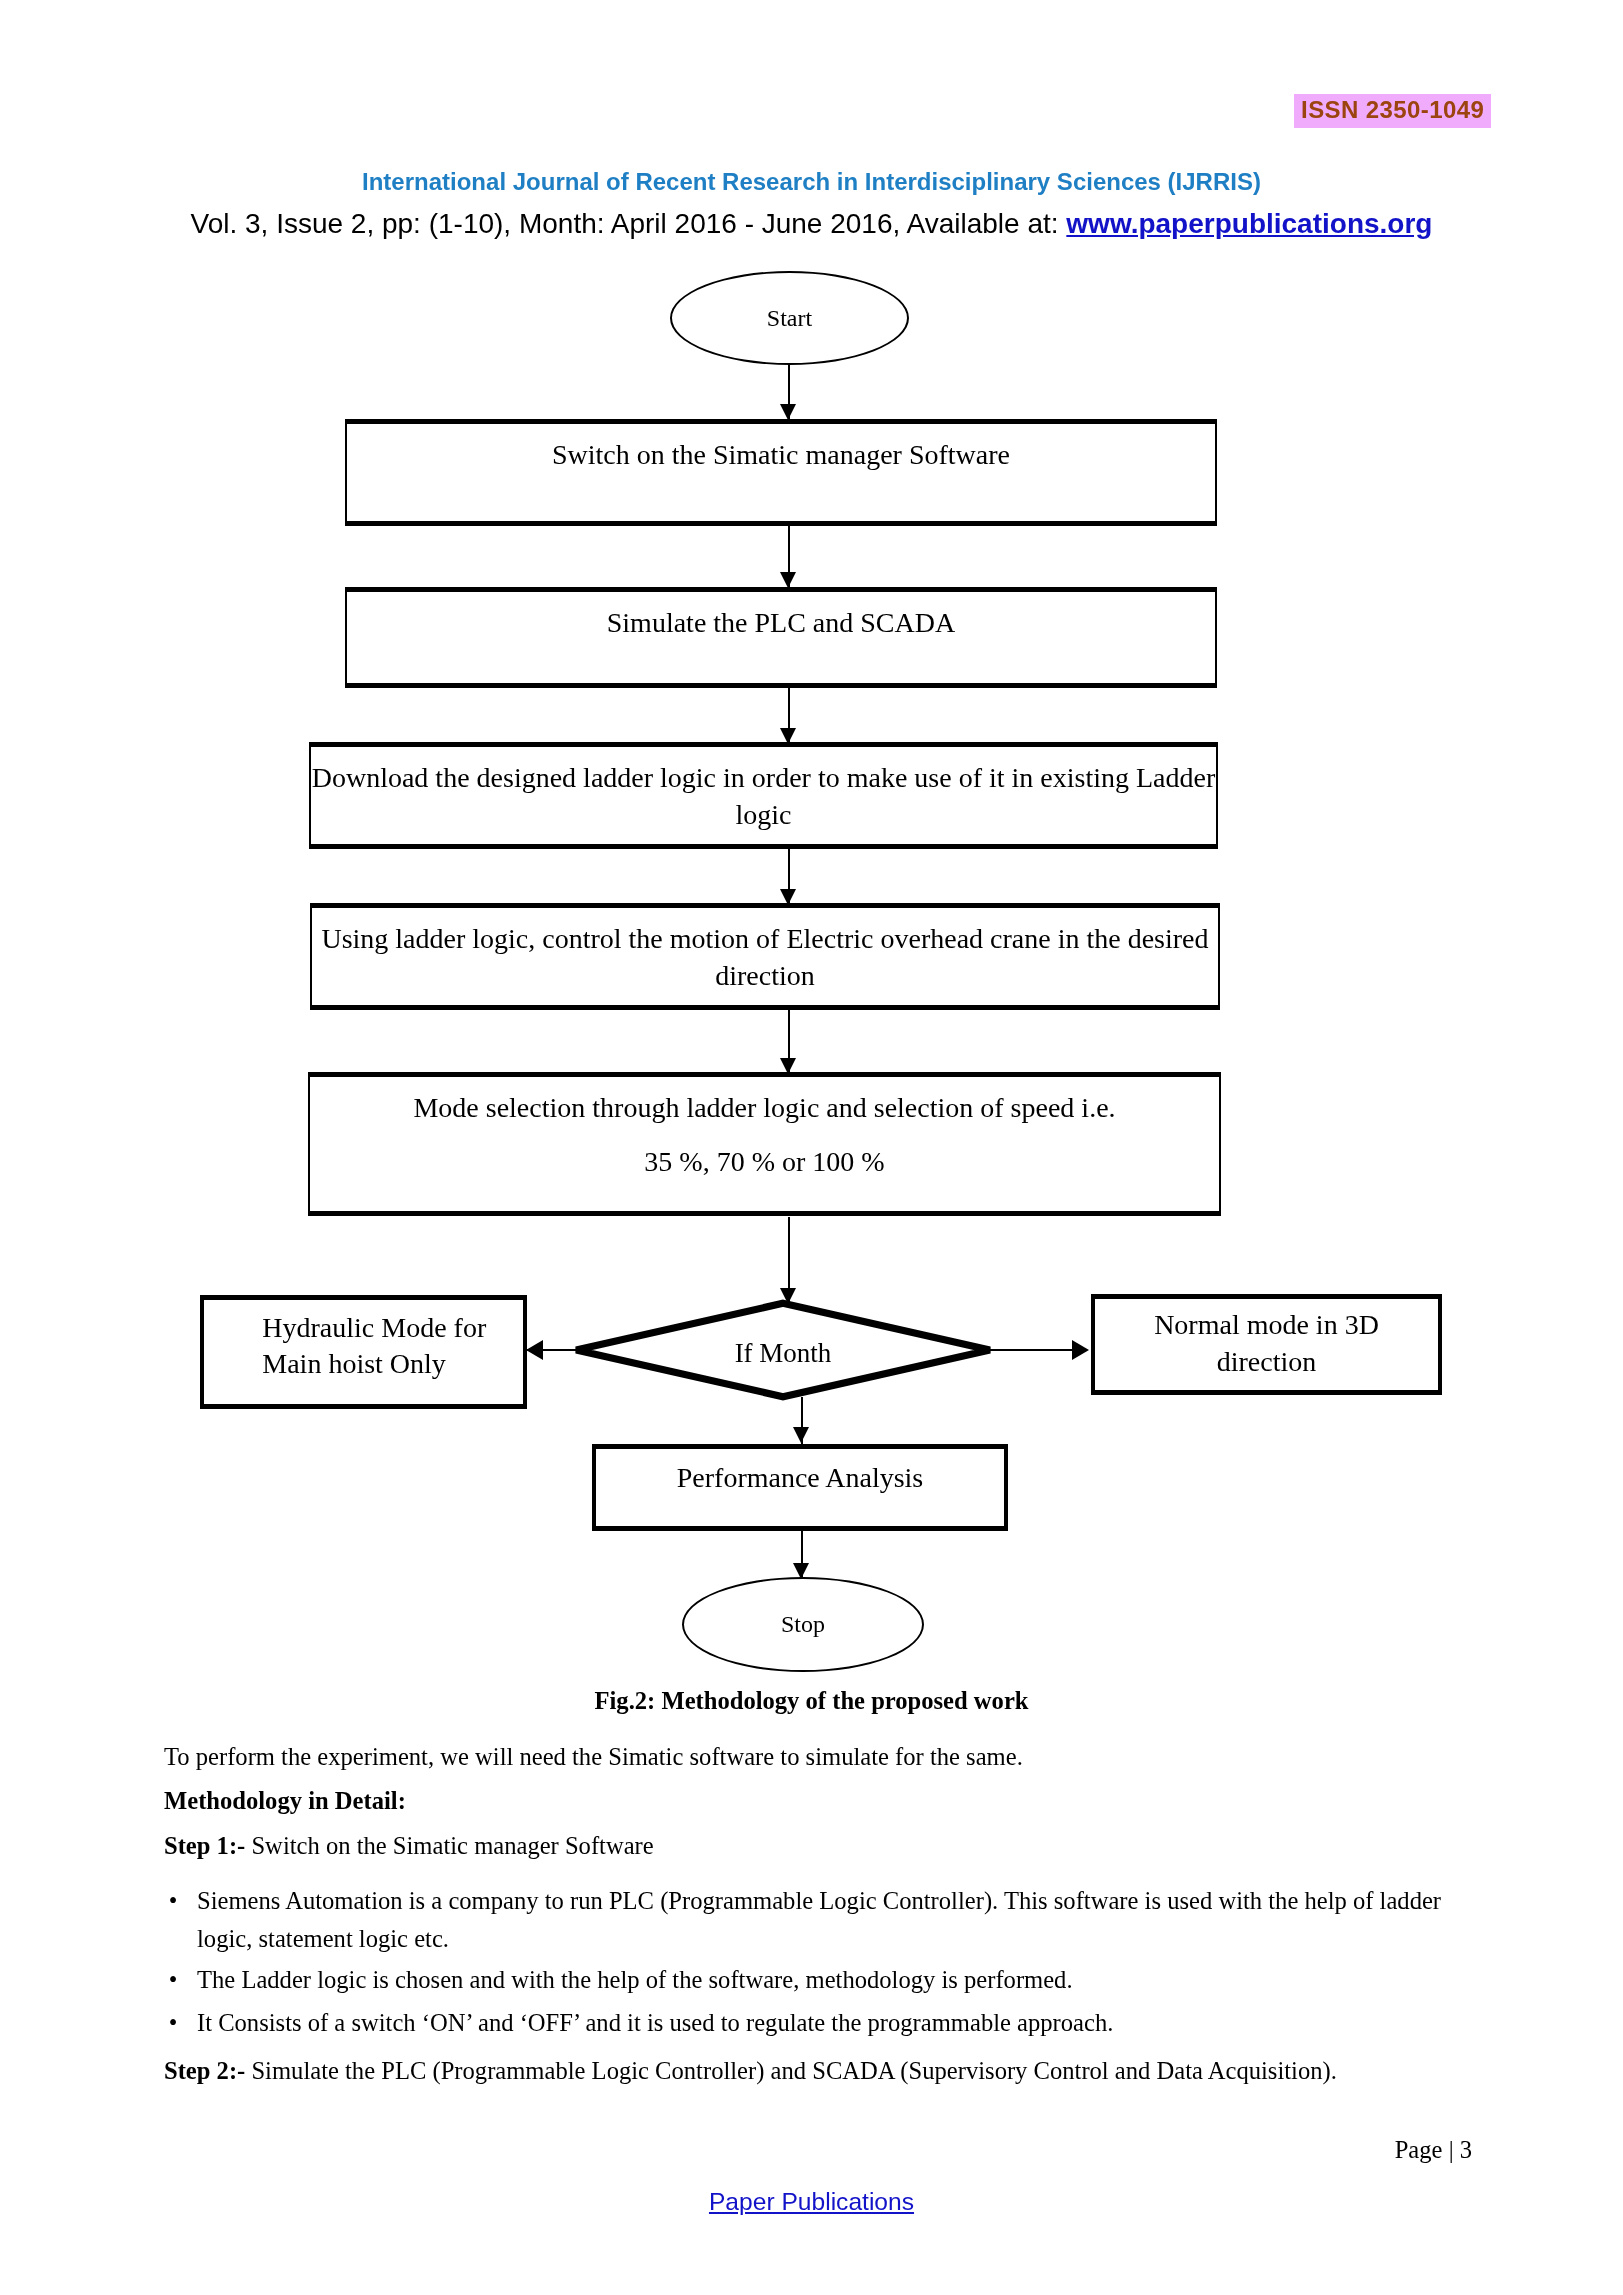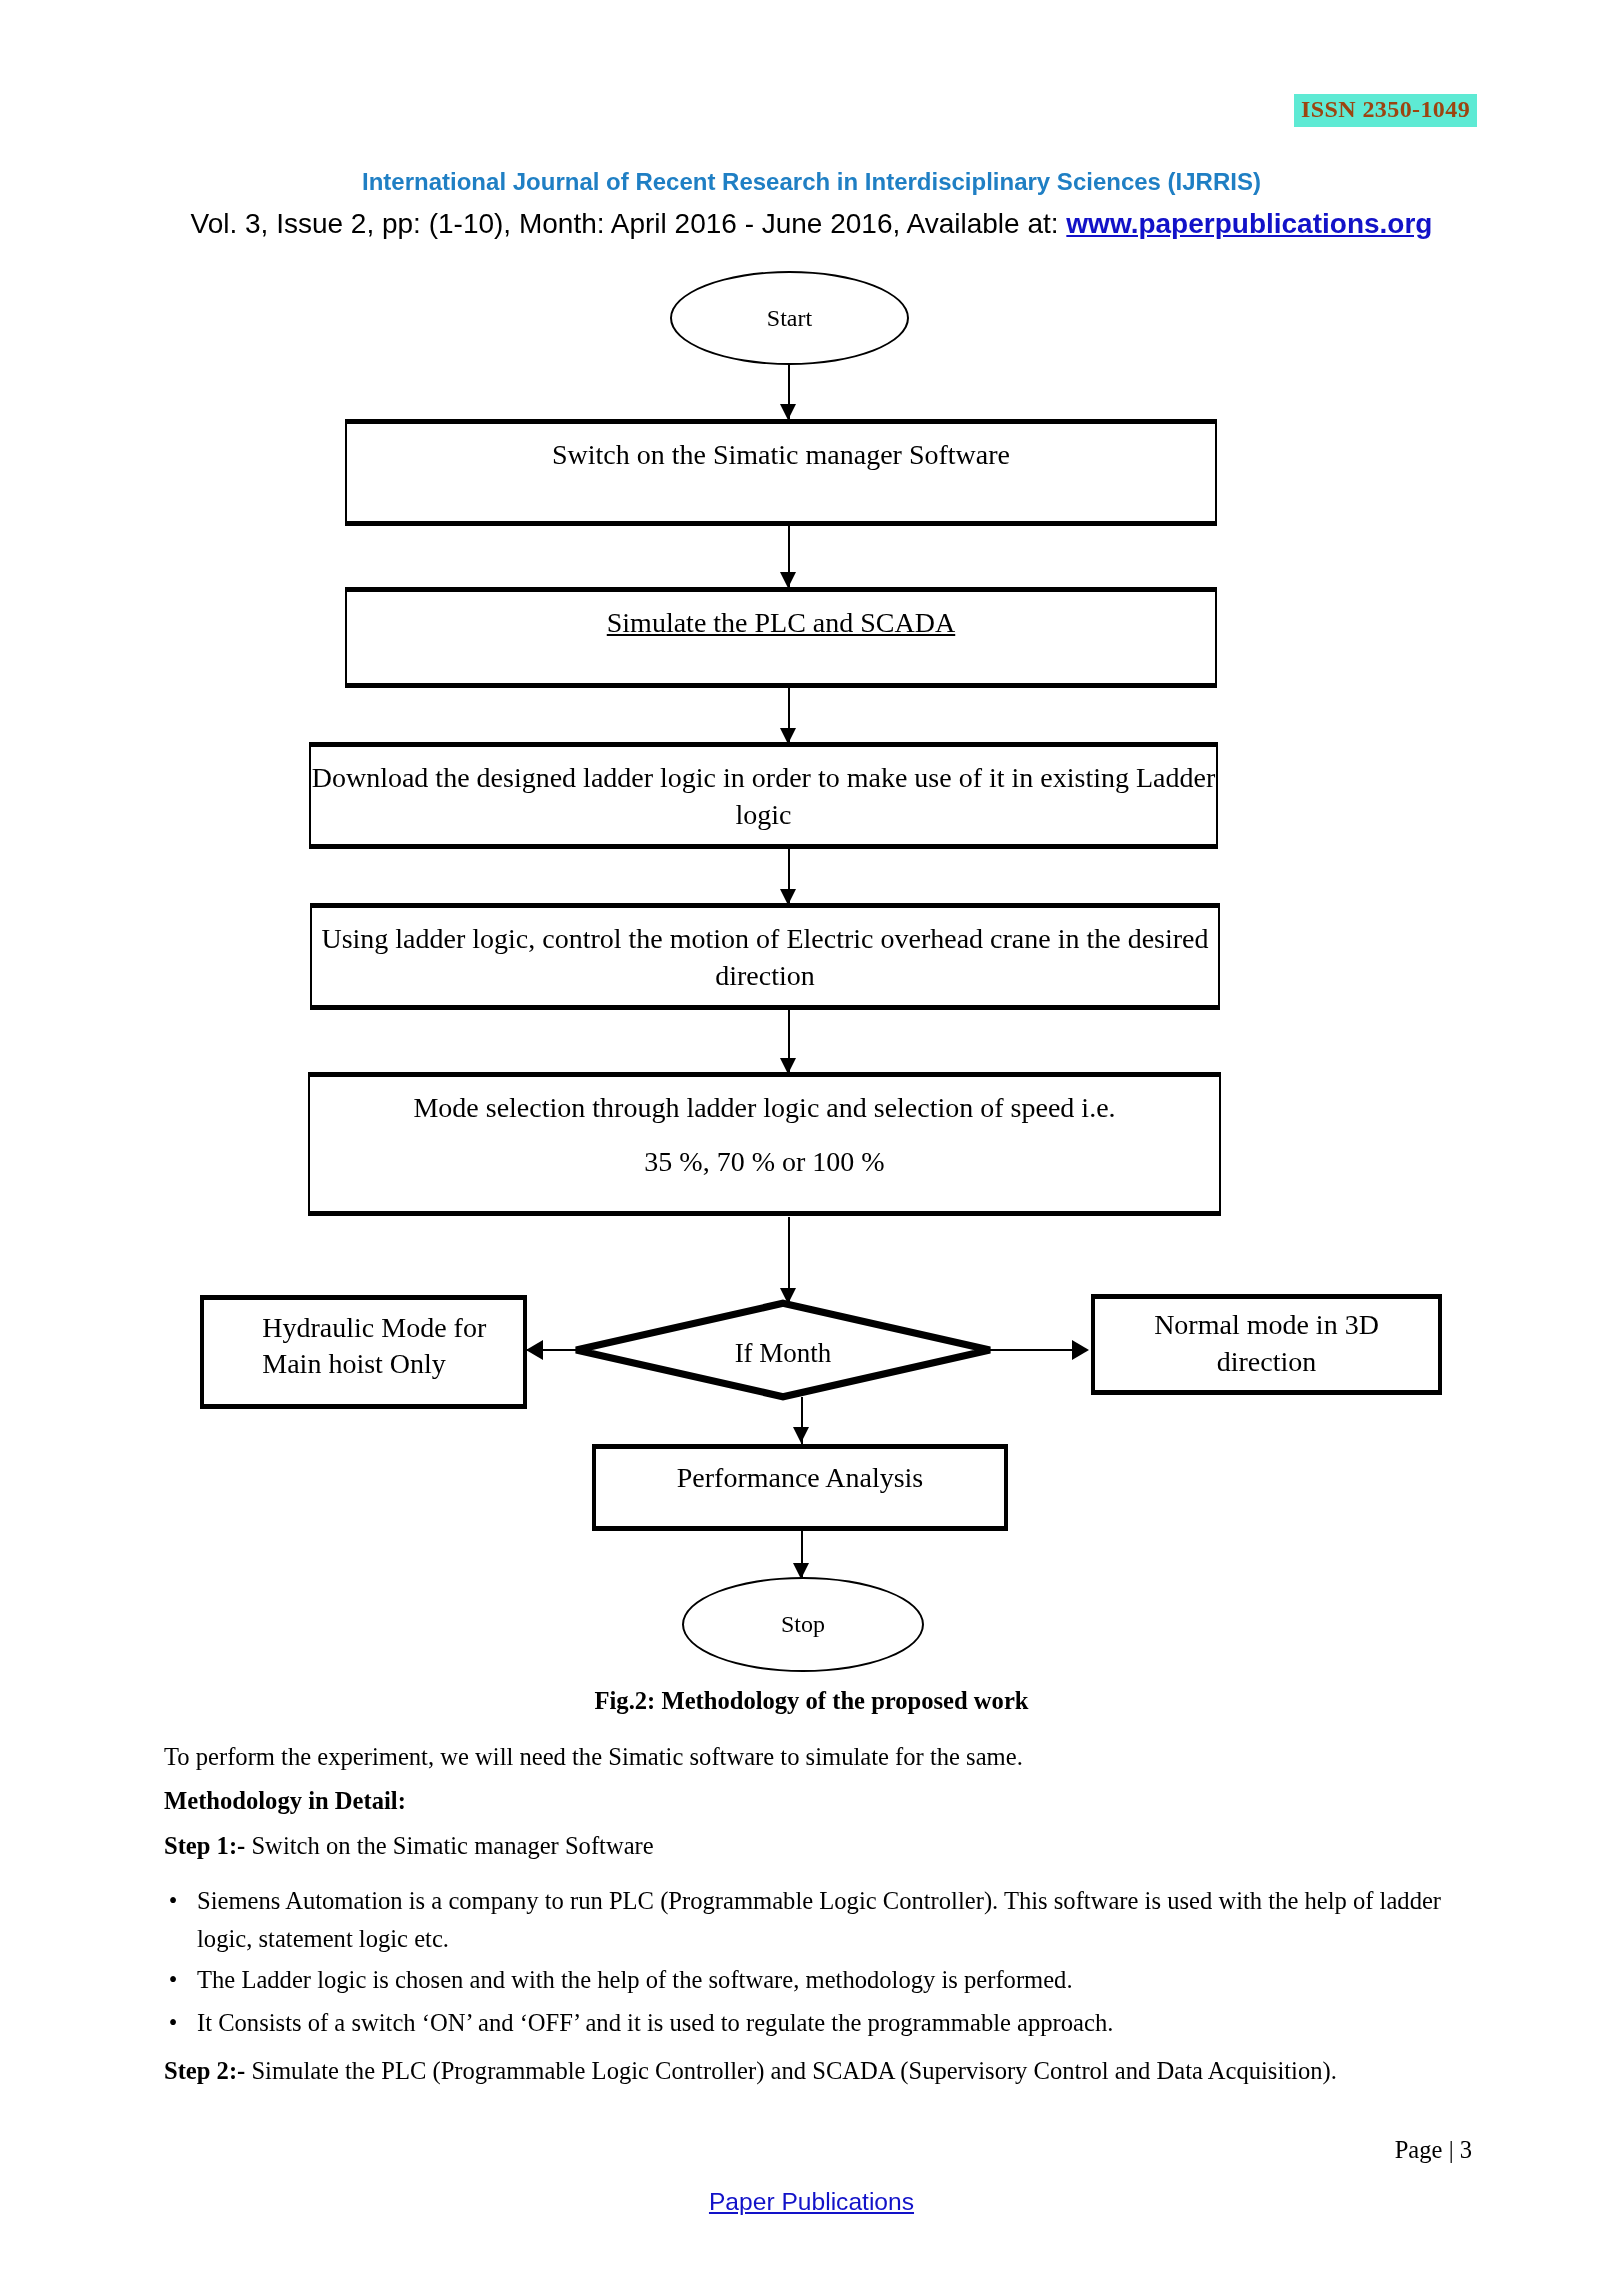--- a/index.html
+++ b/index.html
@@ -14,23 +14,23 @@
     font-family: "Liberation Serif", "DejaVu Serif", serif;
     color: #000000;
     overflow: hidden;
   }
 
   
   #issn-badge {
     position: absolute;
     left: 1294px;
     top: 94px;
-    background: #5eead4;
+    background: #f0abfc;
     color: #9c4410;
-    font-family: Liberation Serif, serif;
+    font-family: Liberation Sans, sans-serif;
     font-weight: bold;
     font-size: 24px;
     letter-spacing: 0.4px;
     padding: 2.4px 7.1px 4px 7.1px;
     white-space: nowrap;
     text-align: center;
   }
 
   #journal-title {
     position: absolute;
@@ -243,21 +243,21 @@
   <div class="vline" style="left:788px; top:365px; height:54px;"></div>
   <div class="arrow-down" style="left:780px; top:404px;"></div>
 
   <div class="fc-box" style="left:345px; top:419px; width:872px; height:107px;">
     <span class="txt">Switch on the Simatic manager Software</span>
   </div>
 
   <div class="vline" style="left:788px; top:526px; height:61px;"></div>
   <div class="arrow-down" style="left:780px; top:572px;"></div>
 
-  <div class="fc-box" style="left:345px; top:587px; width:872px; height:101px;text-decoration:underline;">
+  <div class="fc-box" style="left:345px; top:587px; width:872px; height:101px;">
     <span class="txt">Simulate the PLC and SCADA</span>
   </div>
 
   <div class="vline" style="left:788px; top:687px; height:55px;"></div>
   <div class="arrow-down" style="left:780px; top:728px;"></div>
 
   <div class="fc-box" style="left:309px; top:742px; width:909px; height:107px;">
     <span class="txt">Download the designed ladder logic in order to make use of it in existing Ladder logic</span>
   </div>
 

